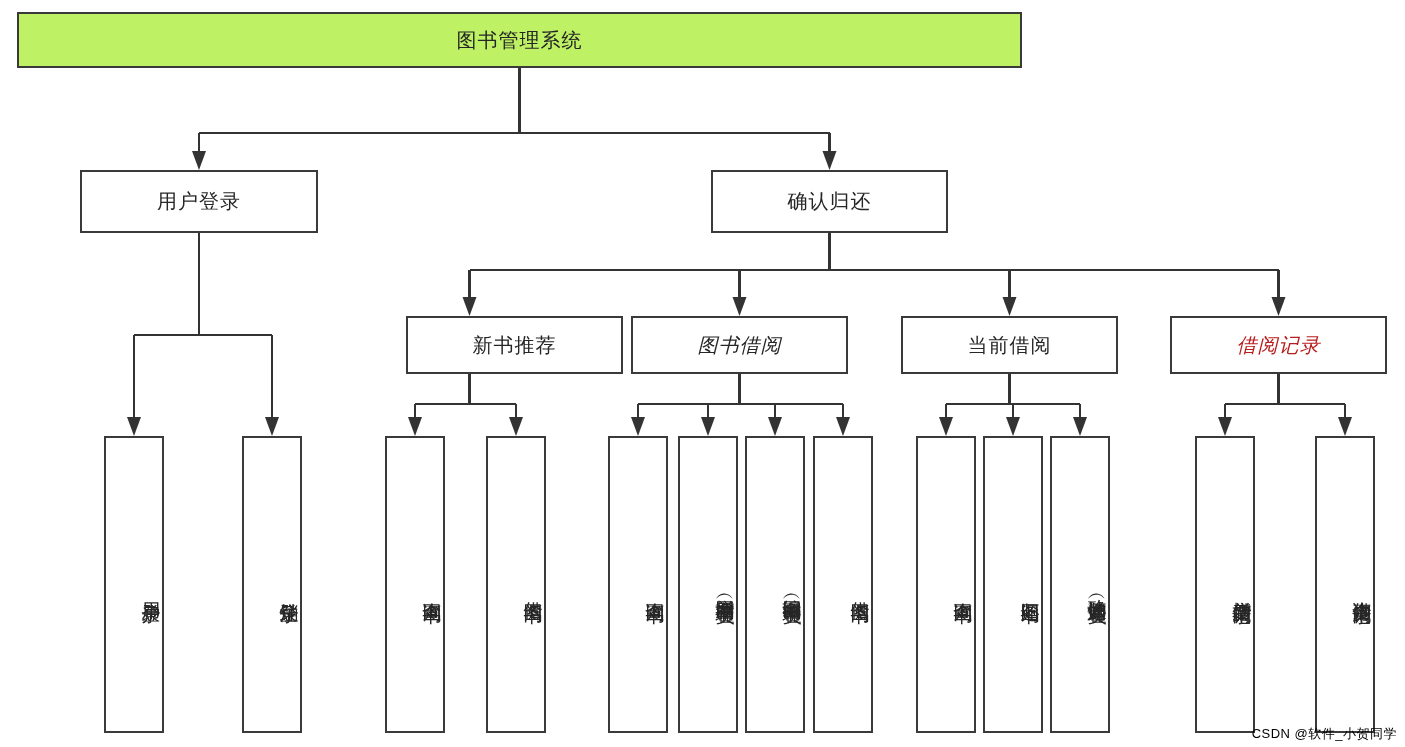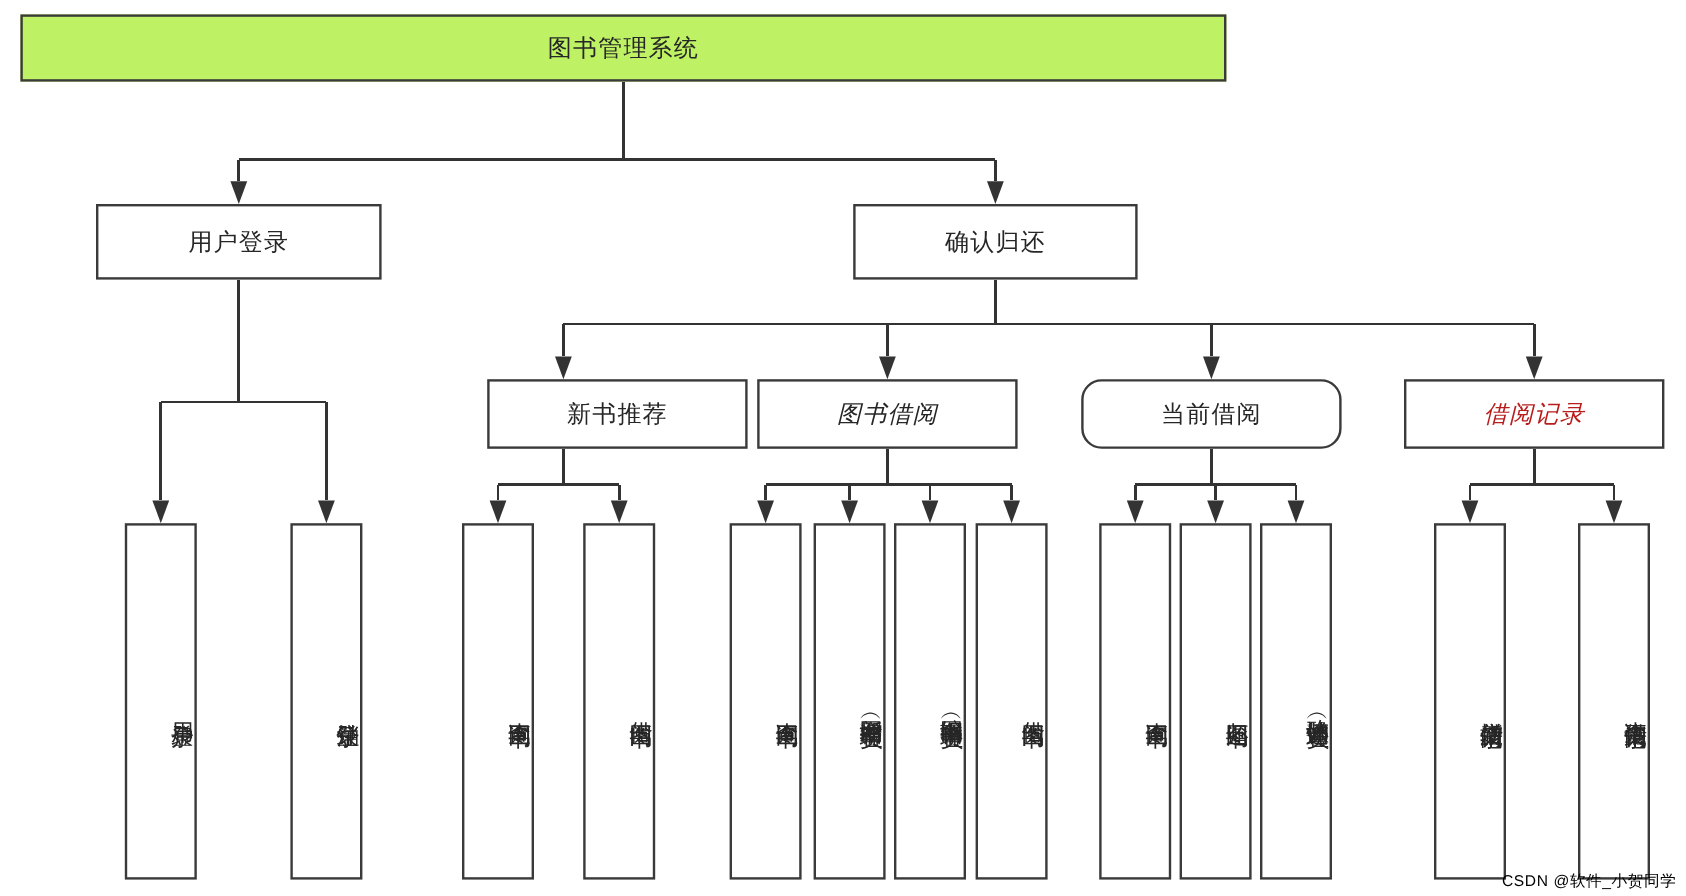--- a/index.html
+++ b/index.html
@@ -86,21 +86,21 @@
       </div>
       <div class="node horiz" style="left: 711px; top: 170px; width: 237px; height: 63px; border-color: rgb(58, 58, 58); background: rgb(255, 255, 255); color: rgb(38, 38, 38);">
         <span>确认归还</span>
       </div>
       <div class="node horiz" style="left: 361px; top: 316px; width: 217px; height: 58px; border-color: rgb(58, 58, 58); background: rgb(255, 255, 255); color: rgb(38, 38, 38); margin-left: 45px;">
         <span>新书推荐</span>
       </div>
       <div class="node horiz" style="left: 631px; top: 316px; width: 217px; height: 58px; border-color: rgb(58, 58, 58); background: rgb(255, 255, 255); color: rgb(38, 38, 38); font-style: italic;">
         <span>图书借阅</span>
       </div>
-      <div class="node horiz" style="left: 901px; top: 316px; width: 217px; height: 58px; border-color: rgb(58, 58, 58); background: rgb(255, 255, 255); color: rgb(38, 38, 38); border-radius: 17px;">
+      <div class="node horiz" style="left: 901px; top: 316px; width: 217px; height: 58px; border-color: rgb(58, 58, 58); background: rgb(255, 255, 255); color: rgb(38, 38, 38);">
         <span>当前借阅</span>
       </div>
       <div class="node horiz" style="left: 1170px; top: 316px; width: 217px; height: 58px; border-color: rgb(58, 58, 58); background: rgb(255, 255, 255); color: #b91c1c; font-style: italic;">
         <span>借阅记录</span>
       </div>
       <div class="node vert" style="left: 104px; top: 436px; width: 60px; height: 297px; border-color: rgb(58, 58, 58); background: rgb(255, 255, 255); color: rgb(38, 38, 38);">
         <span class="vtext">用户登录</span>
       </div>
       <div class="node vert" style="left: 242px; top: 436px; width: 60px; height: 297px; border-color: rgb(58, 58, 58); background: rgb(255, 255, 255); color: rgb(38, 38, 38);">
         <span class="vtext">注销登录</span>

